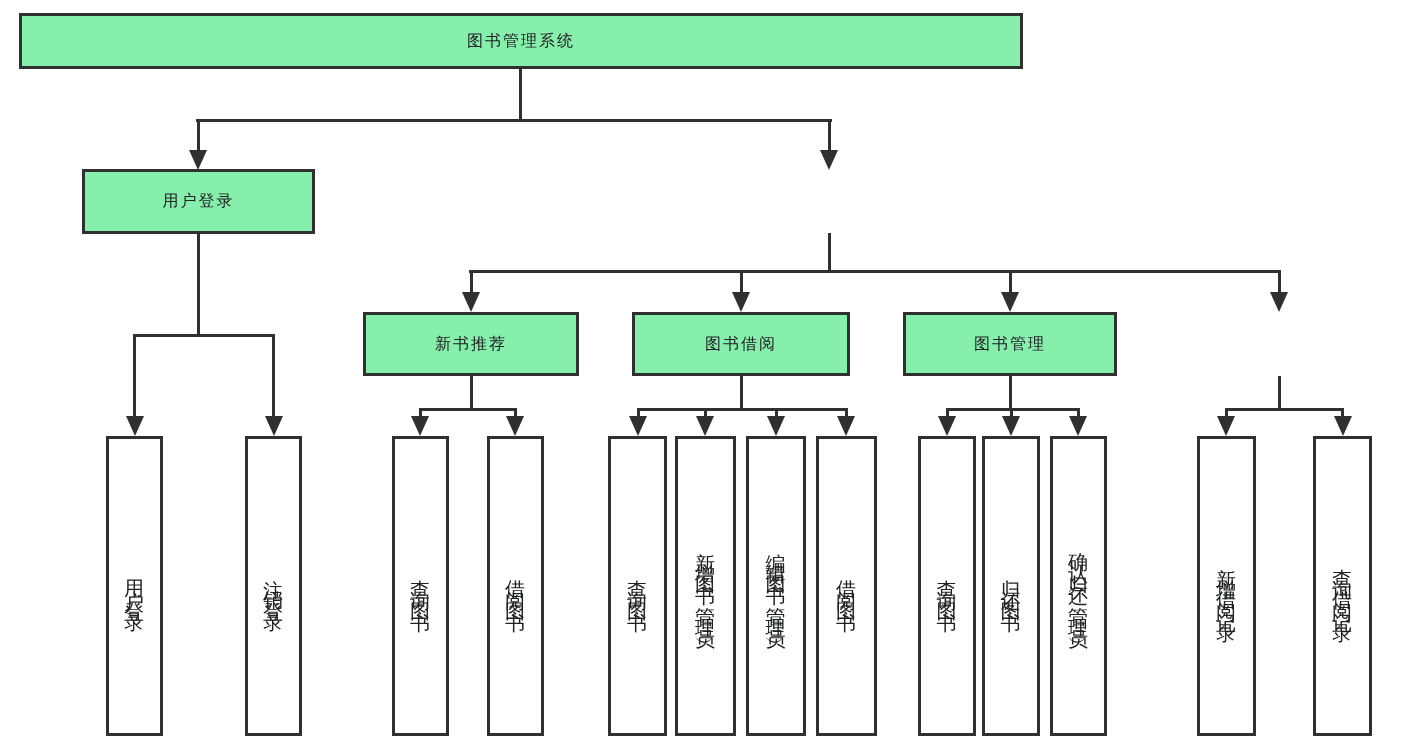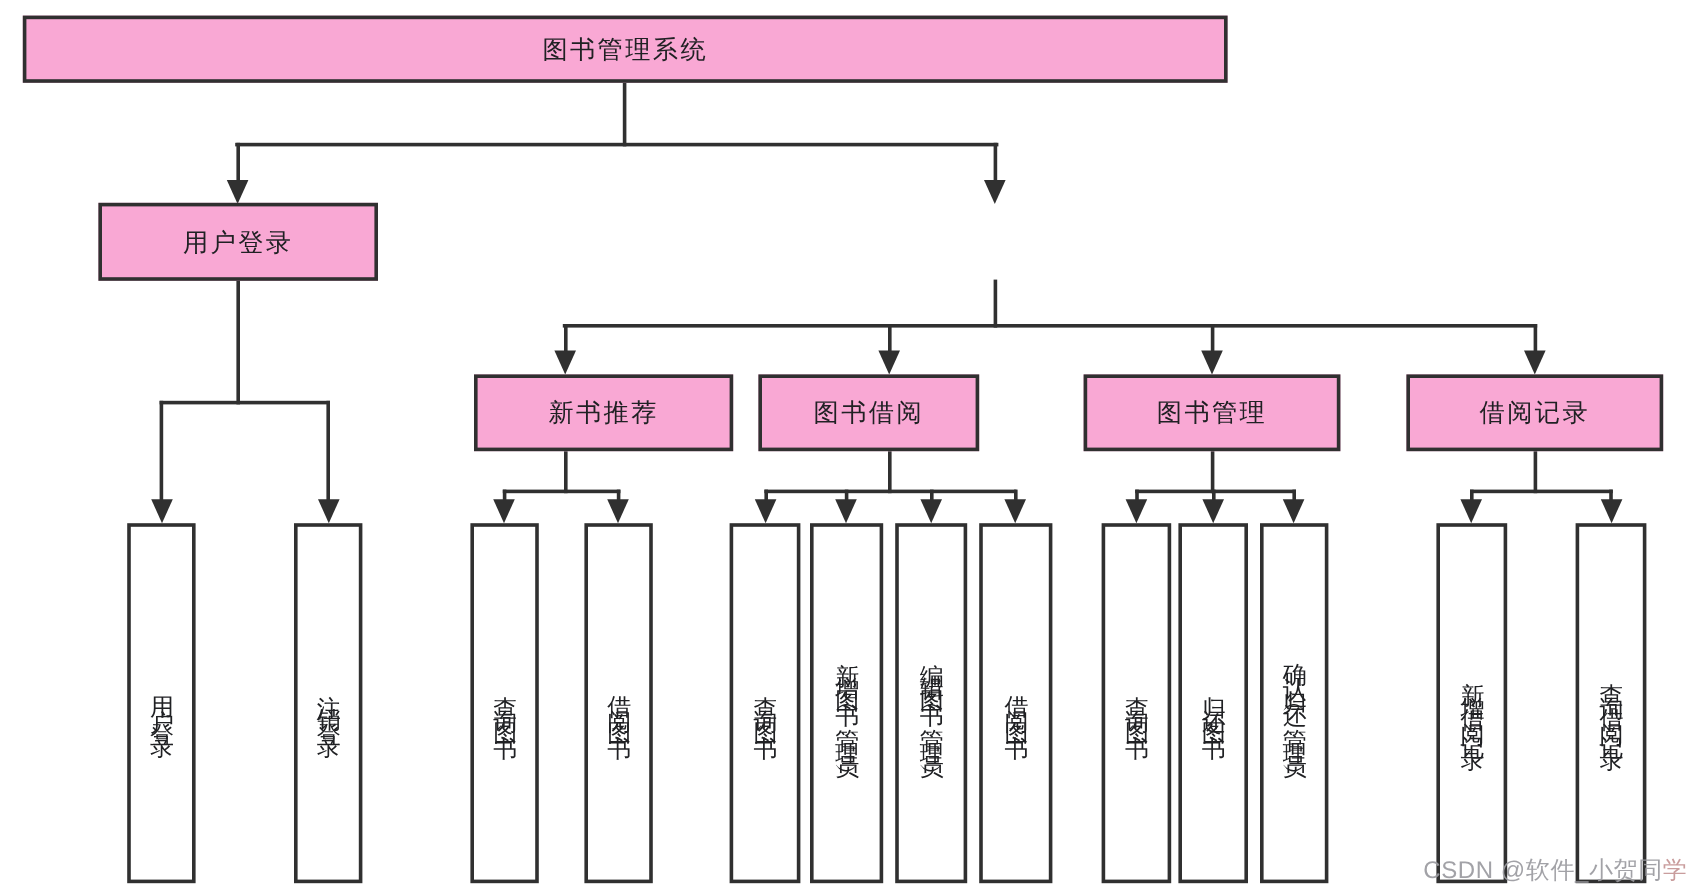--- a/index.html
+++ b/index.html
@@ -1,21 +1,21 @@
 <!DOCTYPE html>
 <html><head>
 <meta charset="utf-8">
 <style>
   html,body{margin:0;padding:0;background:#ffffff;}
   body{font-family:"Liberation Sans","DejaVu Sans",sans-serif;}
   #canvas{position:relative;width:1405px;height:747px;background:#ffffff;overflow:hidden;}
   .hbox{
-    position:absolute;box-sizing:border-box;background:#f9a8d4;
+    position:absolute;box-sizing:border-box;background:#86efac;
     border:3px solid #303030;display:flex;align-items:center;justify-content:center;
-    font-size:21px;letter-spacing:2px;color:#202124;white-space:nowrap;
+    font-size:16px;letter-spacing:2px;color:#202124;white-space:nowrap;
   }
   .vbox{
     position:absolute;box-sizing:border-box;background:#ffffff;top:436px;height:300px;
     border:3px solid #303030;display:flex;align-items:center;justify-content:center;
     writing-mode:vertical-rl;text-orientation:mixed;
     font-size:20px;letter-spacing:11px;color:#202124;line-height:1;
   }
   .ln{position:absolute;background:#303030;}
   .ar{
     position:absolute;width:0;height:0;
@@ -90,27 +90,26 @@
   <div class="ln" style="left:1225px;top:408px;width:3px;height:10px;"></div>
   <div class="ar" style="left:1217px;top:416px;"></div>
   <div class="ln" style="left:1341px;top:408px;width:3px;height:10px;"></div>
   <div class="ar" style="left:1334px;top:416px;"></div>
 
   <div class="hbox" style="left:19px;top:13px;width:1004px;height:56px;">图书管理系统</div>
 
   <div class="hbox" style="left:82px;top:169px;width:233px;height:65px;">用户登录</div>
 
 
-  <div class="hbox" style="left:363px;top:312px;width:216px;height:64px;margin-left:32px;">新书推荐</div>
+  <div class="hbox" style="left:363px;top:312px;width:216px;height:64px;">新书推荐</div>
 
-  <div class="hbox" style="left:632px;top:312px;width:184px;height:64px;">图书借阅</div>
+  <div class="hbox" style="left:632px;top:312px;width:218px;height:64px;">图书借阅</div>
 
   <div class="hbox" style="left:903px;top:312px;width:214px;height:64px;">图书管理</div>
 
-  <div class="hbox" style="left:1172px;top:312px;width:214px;height:64px;">借阅记录</div>
 
   <div class="vbox" style="left:106px;width:57px;">用户登录</div>
 
   <div class="vbox" style="left:245px;width:57px;">注销登录</div>
 
   <div class="vbox" style="left:392px;width:57px;">查询图书</div>
 
   <div class="vbox" style="left:487px;width:57px;">借阅图书</div>
 
   <div class="vbox" style="left:608px;width:59px;">查询图书</div>
@@ -124,17 +123,14 @@
   <div class="vbox" style="left:918px;width:58px;">查询图书</div>
 
   <div class="vbox" style="left:982px;width:58px;">归还图书</div>
 
   <div class="vbox" style="left:1050px;width:57px;">确认归还（管理员）</div>
 
   <div class="vbox" style="left:1197px;width:59px;">新增借阅记录</div>
 
   <div class="vbox" style="left:1313px;width:59px;">查询借阅记录</div>
 
-  <div class="watermark">
-    <span>CSDN @软件_小贺同</span><span class="accent">学</span>
-  </div>
 
 </div>
 
 </body></html>

